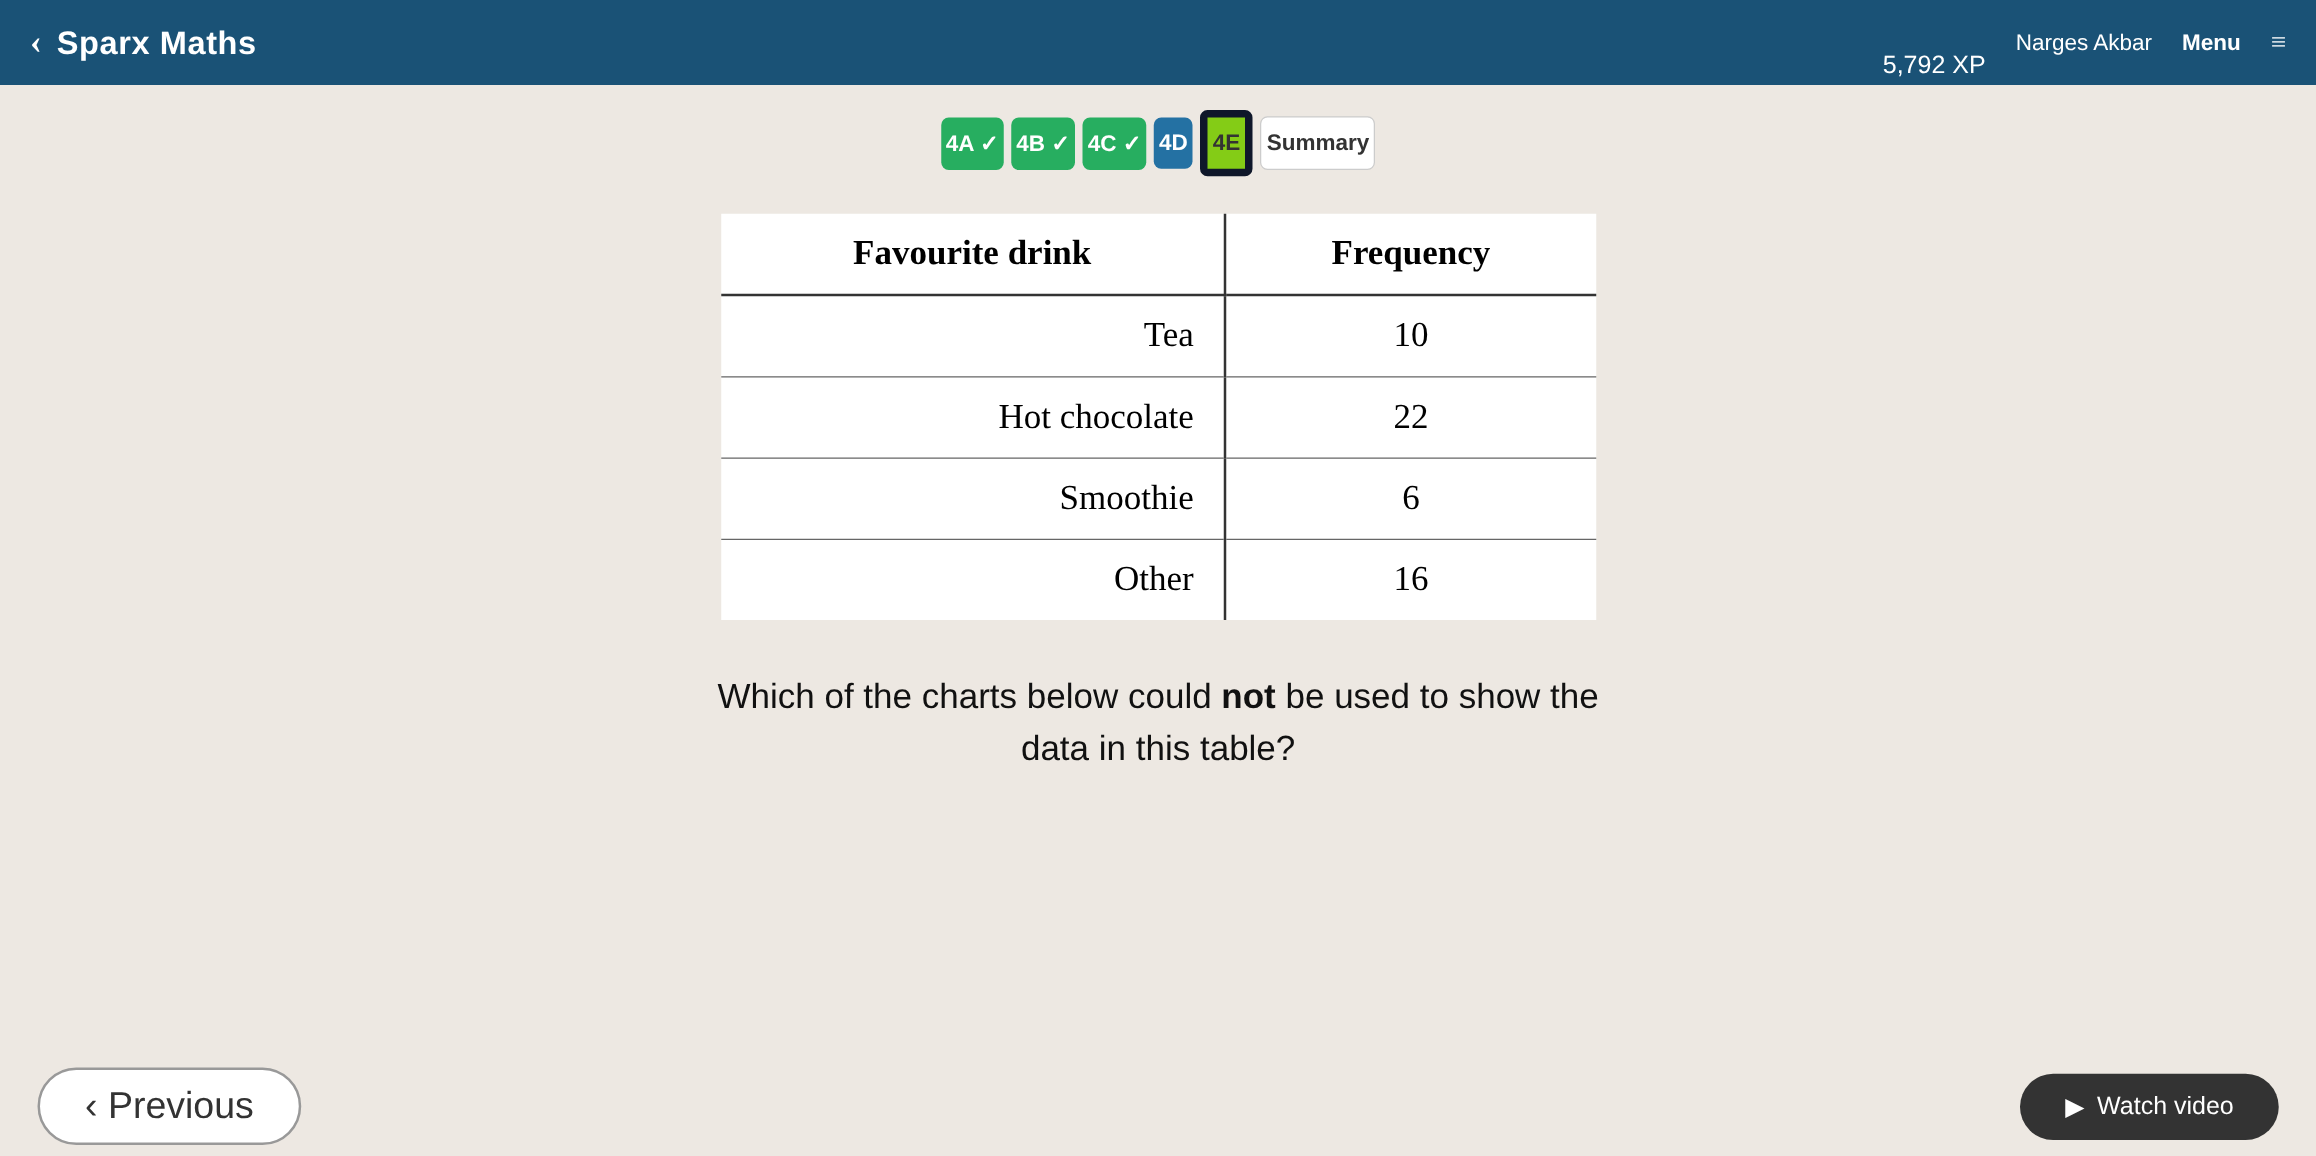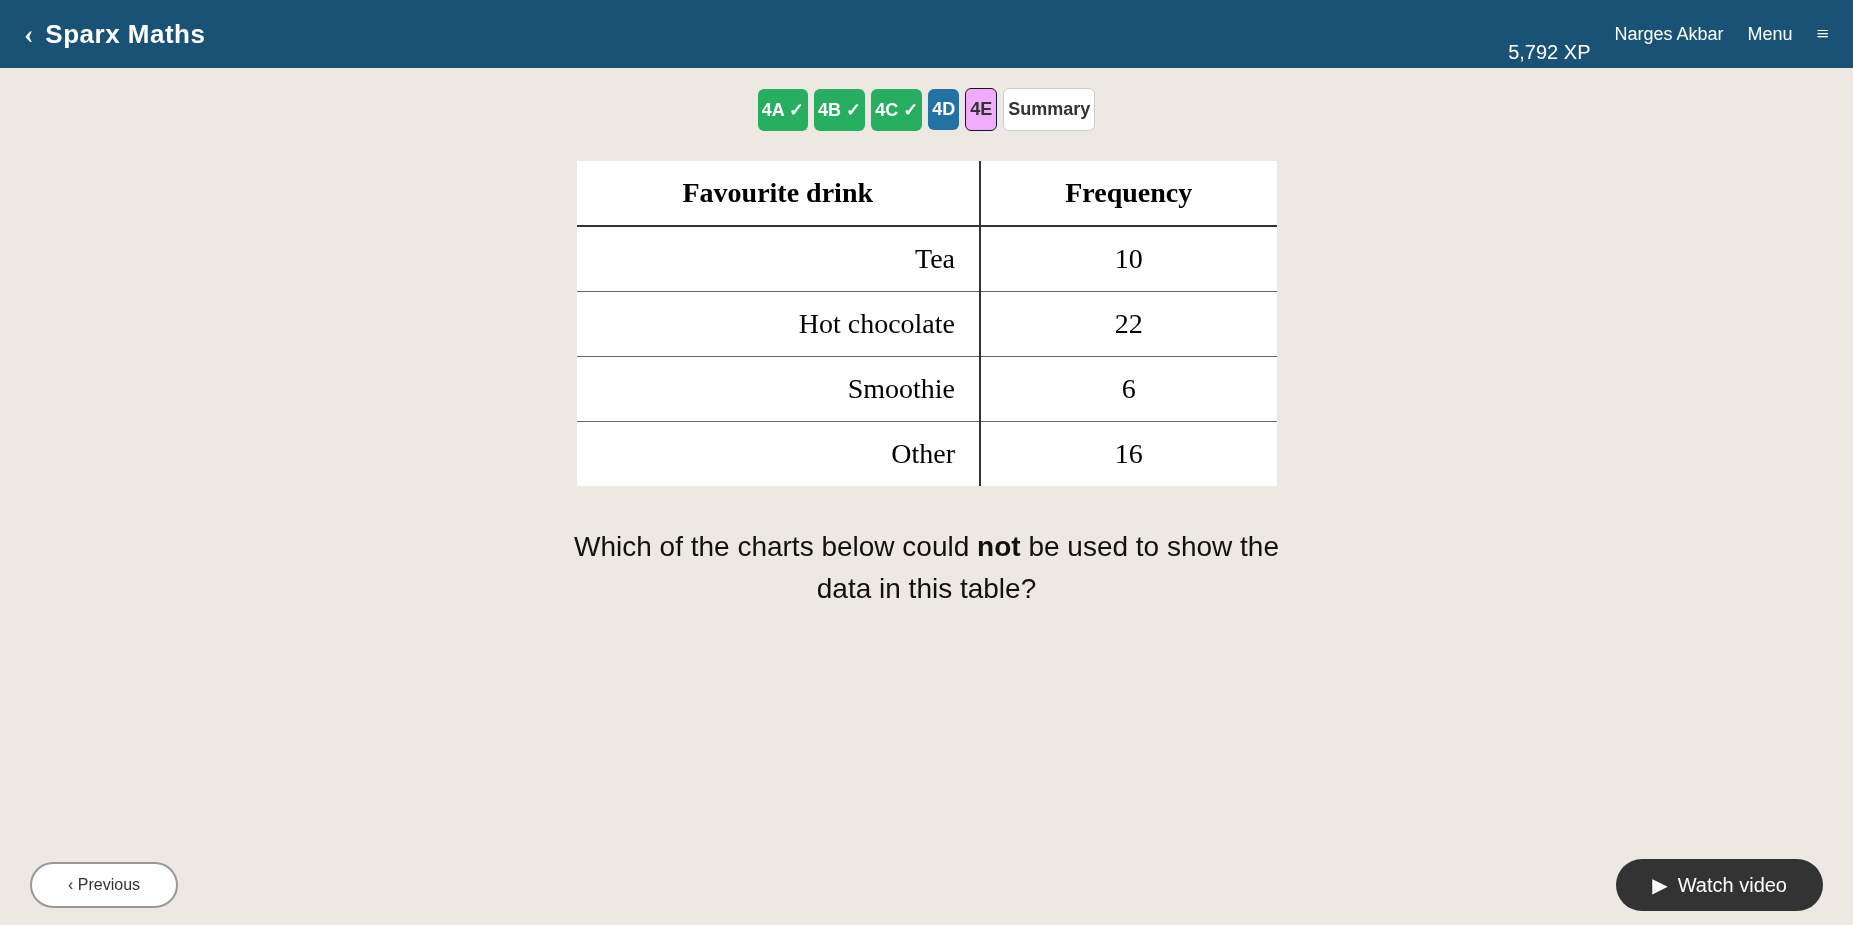--- a/index.html
+++ b/index.html
@@ -67,20 +67,21 @@
       color: white;
       font-size: 18px;
       font-family: Arial, sans-serif;
     }
 
     .menu-text {
       color: white;
       font-size: 18px;
       font-family: Arial, sans-serif;
       cursor: pointer;
+      font-weight: bold;
     }
 
     .menu-icon {
       color: white;
       font-size: 22px;
       cursor: pointer;
     }
 
     
     .main-content {
@@ -117,23 +118,23 @@
       border: none;
     }
 
     .tab-active {
       background: #2471a3;
       color: white;
       border: none;
     }
 
     .tab-inactive {
-      background: #f0abfc;
+      background: #84cc16;
       color: #333;
-      border: 1px solid #0f172a;
+      border: 6px solid #0f172a;
     }
 
     .tab-summary {
       background: white;
       color: #333;
       border: 1px solid #ccc;
     }
 
     
     .table-wrapper {
@@ -203,21 +204,21 @@
       align-items: center;
       justify-content: space-between;
       padding: 0 30px;
     }
 
     .prev-button {
       background: white;
       border: 2px solid #999;
       border-radius: 40px;
       padding: 12px 36px;
-      font-size: 16px;
+      font-size: 30px;
       font-family: Arial, sans-serif;
       color: #333;
       cursor: pointer;
       display: flex;
       align-items: center;
       gap: 8px;
     }
 
     .watch-video-button {
       background: #333;

